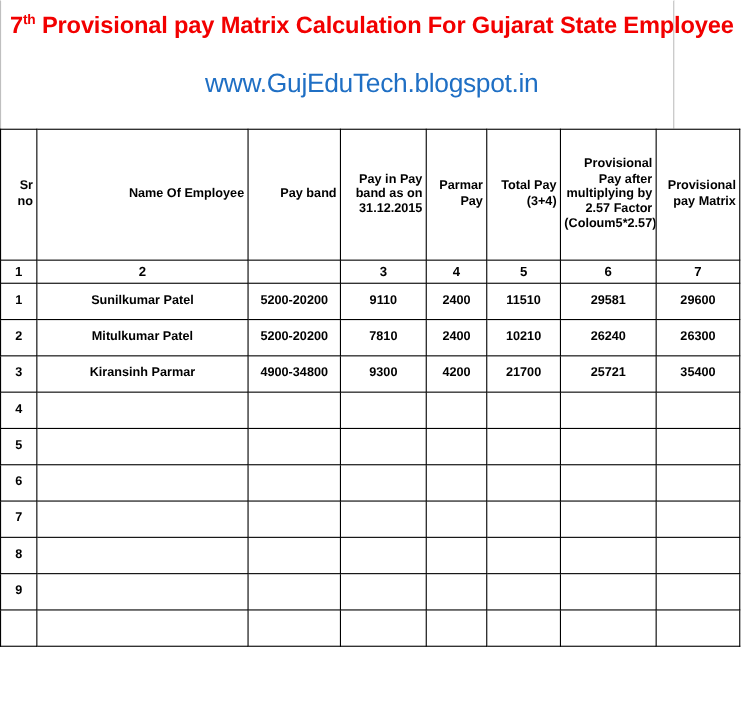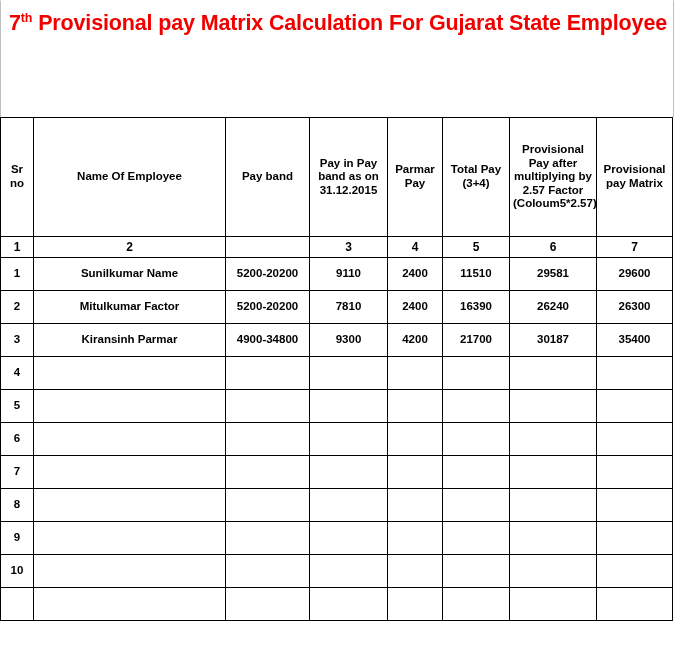--- a/index.html
+++ b/index.html
@@ -21,21 +21,21 @@
     width: 677px;
     height: 654px;
     box-sizing: border-box;
   }
 
   
   .banner {
     position: absolute;
     left: 0;
     top: 0;
-    width: 674px;
+    width: 613px;
     height: 117px;
     box-sizing: border-box;
     border-left: 1px solid #bfbfbf;
     border-right: 1px solid #bfbfbf;
     border-top: 1px solid #ffffff;
     background: #ffffff;
   }
 
   .title-line {
     position: absolute;
@@ -103,20 +103,21 @@
   col.c4 { width: 55px;  }
   col.c5 { width: 67px;  }
   col.c6 { width: 87px;  }
   col.c7 { width: 76px;  }
 
   tr.head-row th {
     height: 119px;
     font-size: 11.5px;
     font-weight: bold;
     white-space: normal;
+    text-align: right;
   }
   tr.num-row td {
     height: 21px;
     font-size: 12px;
   }
   tr.data-row td {
     height: 33px;
     font-size: 11.5px;
   }
   td.name-cell {
@@ -133,20 +134,21 @@
 </style>
 </head>
 <body>
 
 <div class="sheet">
 
   <div class="banner">
     <div class="title-line">
       <span>7</span><sup>th</sup><span> Provisional pay Matrix Calculation For Gujarat State Employee</span>
     </div>
+    <div class="url-line">www.GujEduTech.blogspot.in</div>
   </div>
 
   <table class="grid">
     <colgroup>
       <col class="c0">
         <col class="c1">
         <col class="c2">
         <col class="c3">
       <col class="c4">
         <col class="c5">
@@ -171,46 +173,46 @@
         <td>3</td>
         <td>4</td>
         <td>5</td>
         <td>6</td>
         <td>7</td>
       </tr>
     </thead>
     <tbody>
         <tr class="data-row">
           <td>1</td>
-          <td class="name-cell">Sunilkumar Name</td>
+          <td class="name-cell">Sunilkumar Patel</td>
           <td>5200-20200</td>
           <td>9110</td>
           <td>2400</td>
           <td>11510</td>
           <td>29581</td>
           <td>29600</td>
         </tr>
         <tr class="data-row">
           <td>2</td>
-          <td class="name-cell">Mitulkumar Factor</td>
+          <td class="name-cell">Mitulkumar Patel</td>
           <td>5200-20200</td>
           <td>7810</td>
           <td>2400</td>
-          <td>16390</td>
+          <td>10210</td>
           <td>26240</td>
           <td>26300</td>
         </tr>
         <tr class="data-row">
           <td>3</td>
           <td class="name-cell">Kiransinh Parmar</td>
           <td>4900-34800</td>
           <td>9300</td>
           <td>4200</td>
           <td>21700</td>
-          <td>30187</td>
+          <td>25721</td>
           <td>35400</td>
         </tr>
         <tr class="blank-row">
           <td>4</td>
           <td class="name-cell"></td>
           <td></td>
           <td></td>
           <td></td>
           <td></td>
           <td></td>
@@ -251,30 +253,20 @@
           <td class="name-cell"></td>
           <td></td>
           <td></td>
           <td></td>
           <td></td>
           <td></td>
           <td></td>
         </tr>
         <tr class="blank-row">
           <td>9</td>
-          <td class="name-cell"></td>
-          <td></td>
-          <td></td>
-          <td></td>
-          <td></td>
-          <td></td>
-          <td></td>
-        </tr>
-        <tr class="blank-row">
-          <td>10</td>
           <td class="name-cell"></td>
           <td></td>
           <td></td>
           <td></td>
           <td></td>
           <td></td>
           <td></td>
         </tr>
         <tr class="clip-row">
           <td></td>

